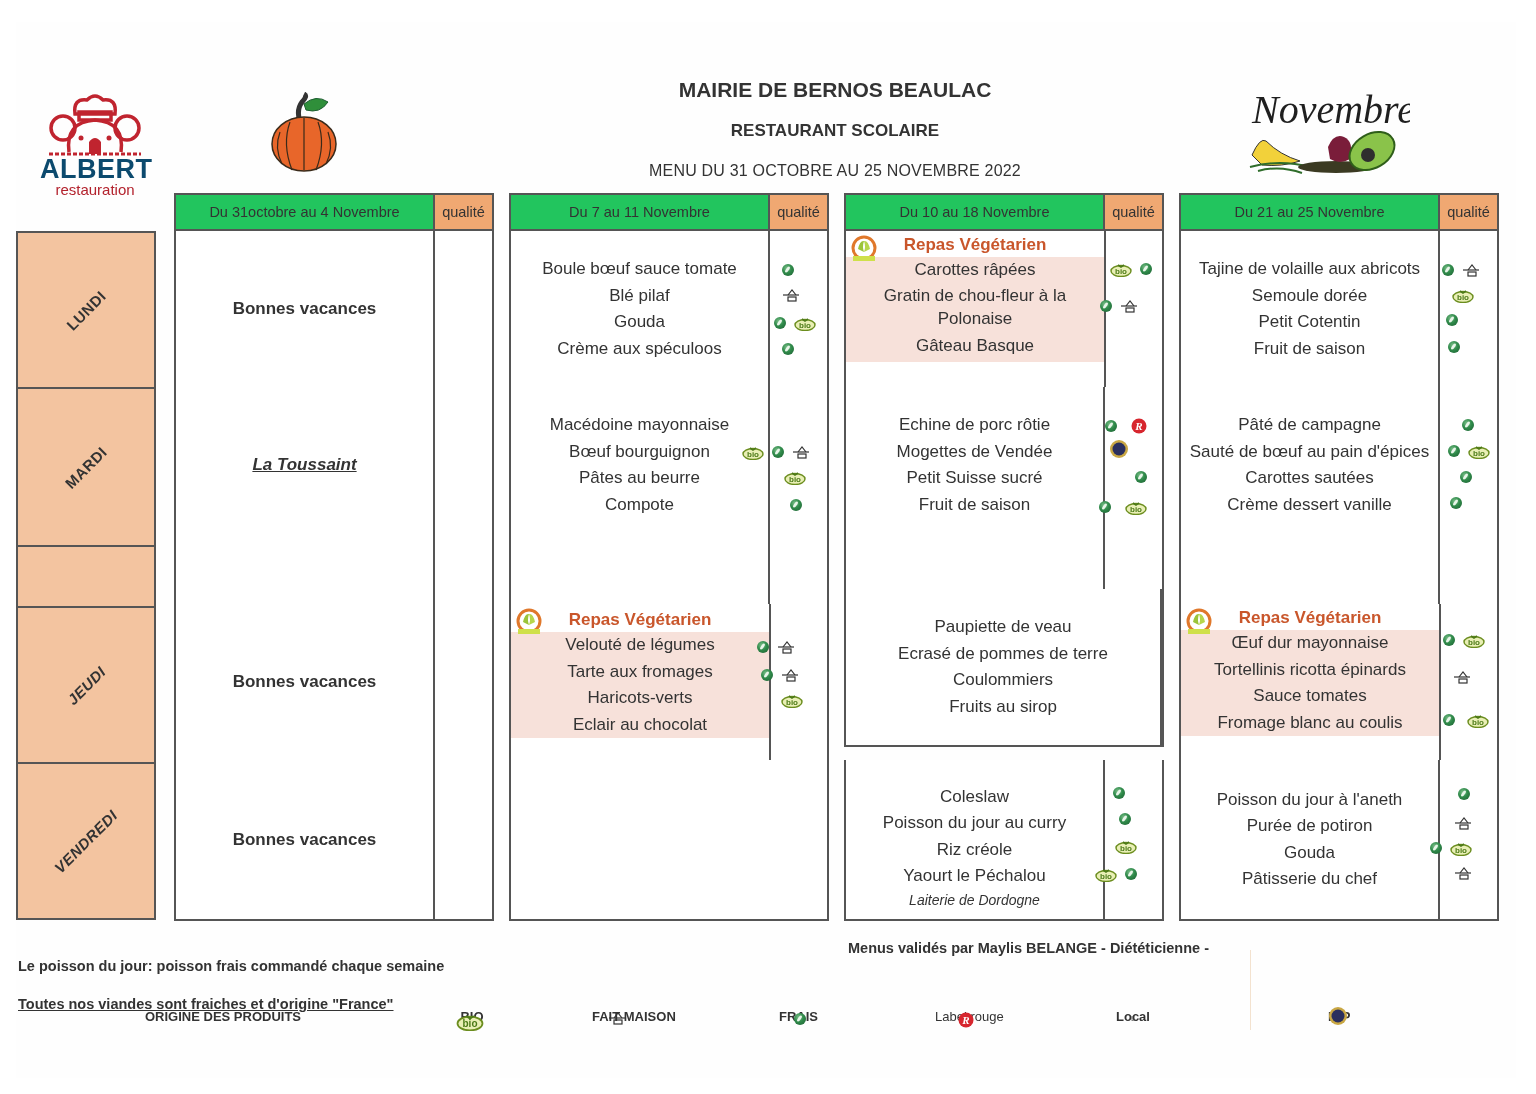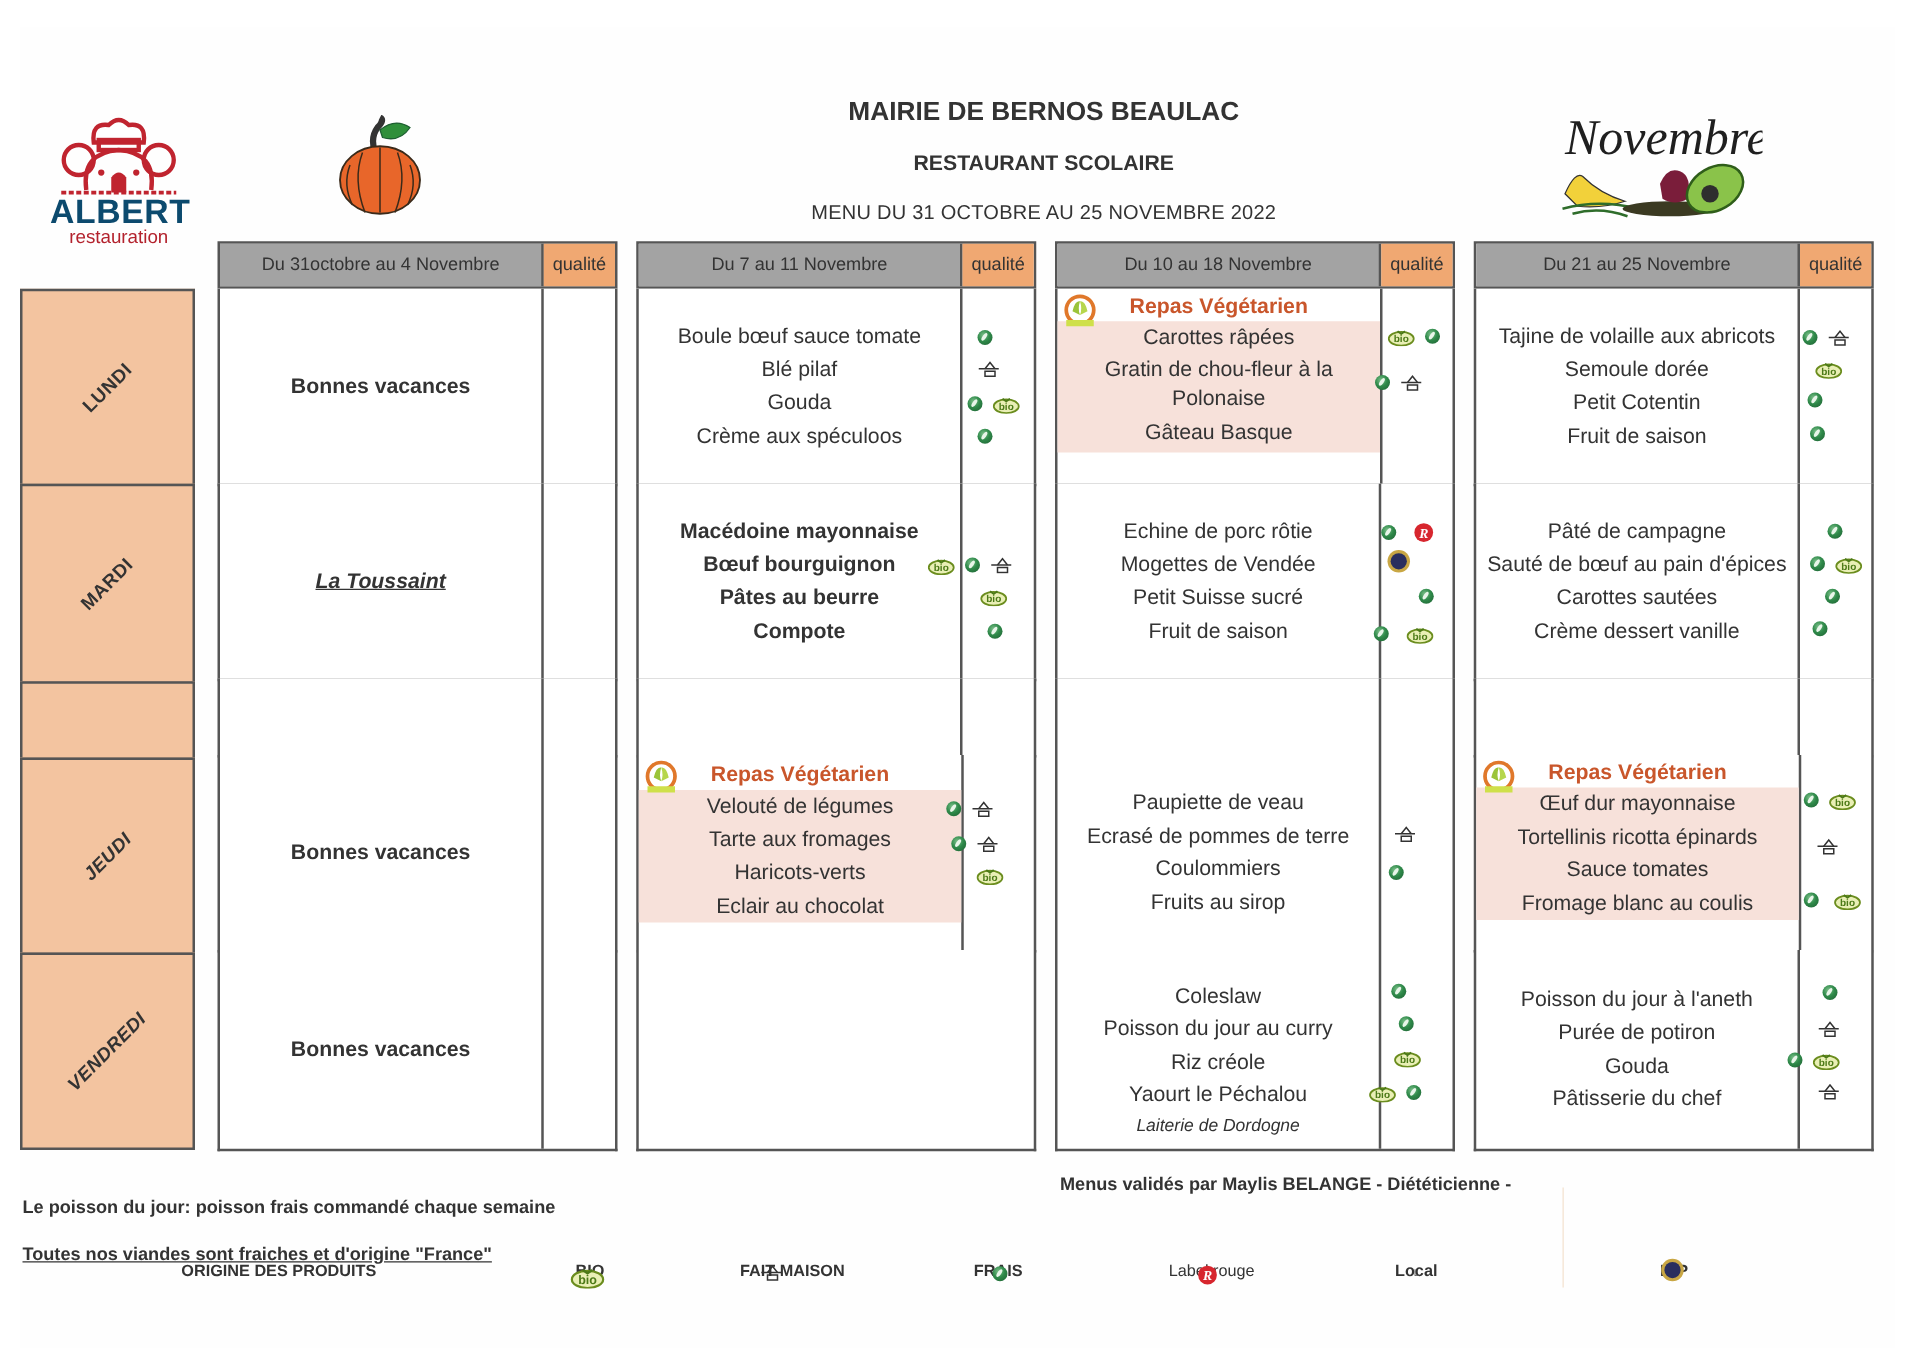--- a/index.html
+++ b/index.html
@@ -23,21 +23,21 @@
     .t3 { top: 162px; font-size: 16px; color: #333; letter-spacing: 0.2px; }
 
     
     .day { position: absolute; left: 16px; width: 140px; background: #f3c4a0; border: 2px solid #555; display: flex; align-items: center; justify-content: center; }
     .day span { transform: rotate(-45deg); font-size: 15px; font-weight: bold; color: #333; letter-spacing: 0.5px; display: block; }
     .day.italic span { font-style: italic; }
 
     
     .week { position: absolute; top: 193px; width: 320px; }
     .wk-head { position: absolute; top: 0; left: 0; height: 38px; width: 100%; display: flex; border: 2px solid #555; }
-    .wk-head .h-title { flex: 1; background: #a3a3a3; display: flex; align-items: center; justify-content: center; font-size: 14.5px; color: #333; border-right: 2px solid #555; }
+    .wk-head .h-title { flex: 1; background: #22c55e; display: flex; align-items: center; justify-content: center; font-size: 14.5px; color: #333; border-right: 2px solid #555; }
     .wk-head .h-q { width: 57px; background: #f0a872; display: flex; align-items: center; justify-content: center; font-size: 14.5px; color: #333; }
 
     .cell { position: absolute; left: 0; width: 100%; display: flex; border-left: 2px solid #555; border-right: 2px solid #555; border-bottom: 2px solid #555; background: #fff; }
     .cell .c-main { flex: 1; position: relative; border-right: 2px solid #555; display: flex; flex-direction: column; align-items: center; justify-content: center; }
     .cell .c-q { width: 57px; position: relative; }
 
     .dish { font-size: 17px; line-height: 26.5px; color: #333; text-align: center; white-space: nowrap; position: relative; }
     .dish.small { font-size: 14px; font-style: italic; line-height: 20px; }
     .dish.wrap { white-space: normal; line-height: 23px; }
     .holiday { font-size: 17px; font-weight: bold; color: #333; }
@@ -217,21 +217,21 @@
           <svg class="ic ic-bio">
             <use href="#sym-bio"></use>
           </svg>
         </span>
       <span class="icons" style="left:12px;top:112px;">
           <span class="ic ic-frais"></span>
         </span>
     </div>
   </div>
 
-  <div class="cell" style="top:194px;height:158px;font-weight:bold;">
+  <div class="cell" style="top:194px;height:158px;">
     <div class="c-main">
       <div class="dish">Macédoine mayonnaise</div>
       <div class="dish">Bœuf bourguignon</div>
       <div class="dish">Pâtes au beurre</div>
       <div class="dish">Compote</div>
     </div>
     <div class="c-q">
       <span class="icons" style="left:-28px;top:57px;">
           <svg class="ic ic-bio">
             <use href="#sym-bio"></use>
@@ -359,21 +359,21 @@
           </svg>
         </span>
     </div>
   </div>
 
   <div class="cell" style="top:350px;height:63px;">
     <div class="c-main"></div>
       <div class="c-q"></div>
   </div>
 
-  <div class="cell" style="top:411px;height:158px;">
+  <div class="cell" style="top:396px;height:158px;flex-direction:column;">
     <div class="c-main">
       <div class="dish">Paupiette de veau</div>
       <div class="dish">Ecrasé de pommes de terre</div>
       <div class="dish">Coulommiers</div>
       <div class="dish">Fruits au sirop</div>
     </div>
     <div class="c-q">
       <span class="icons" style="left:10px;top:56px;">
           <svg class="ic ic-maison">
             <use href="#sym-maison"></use>

